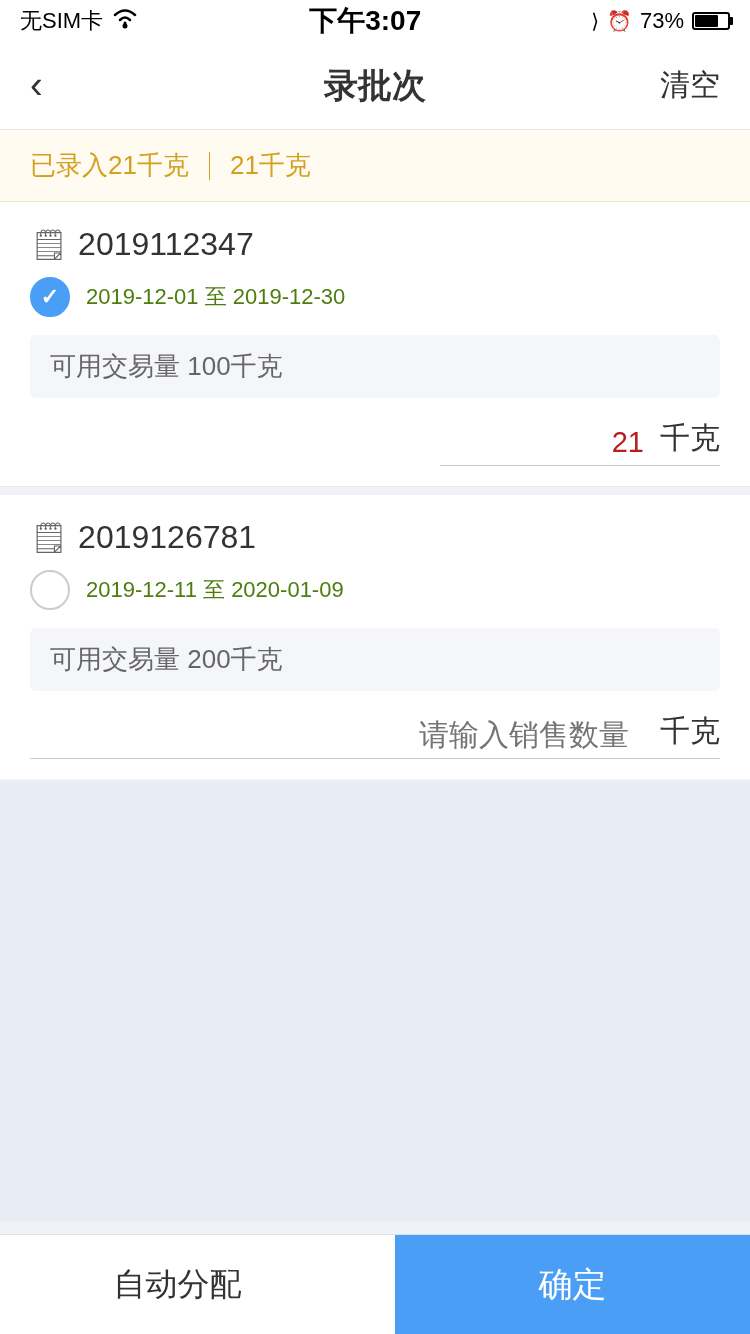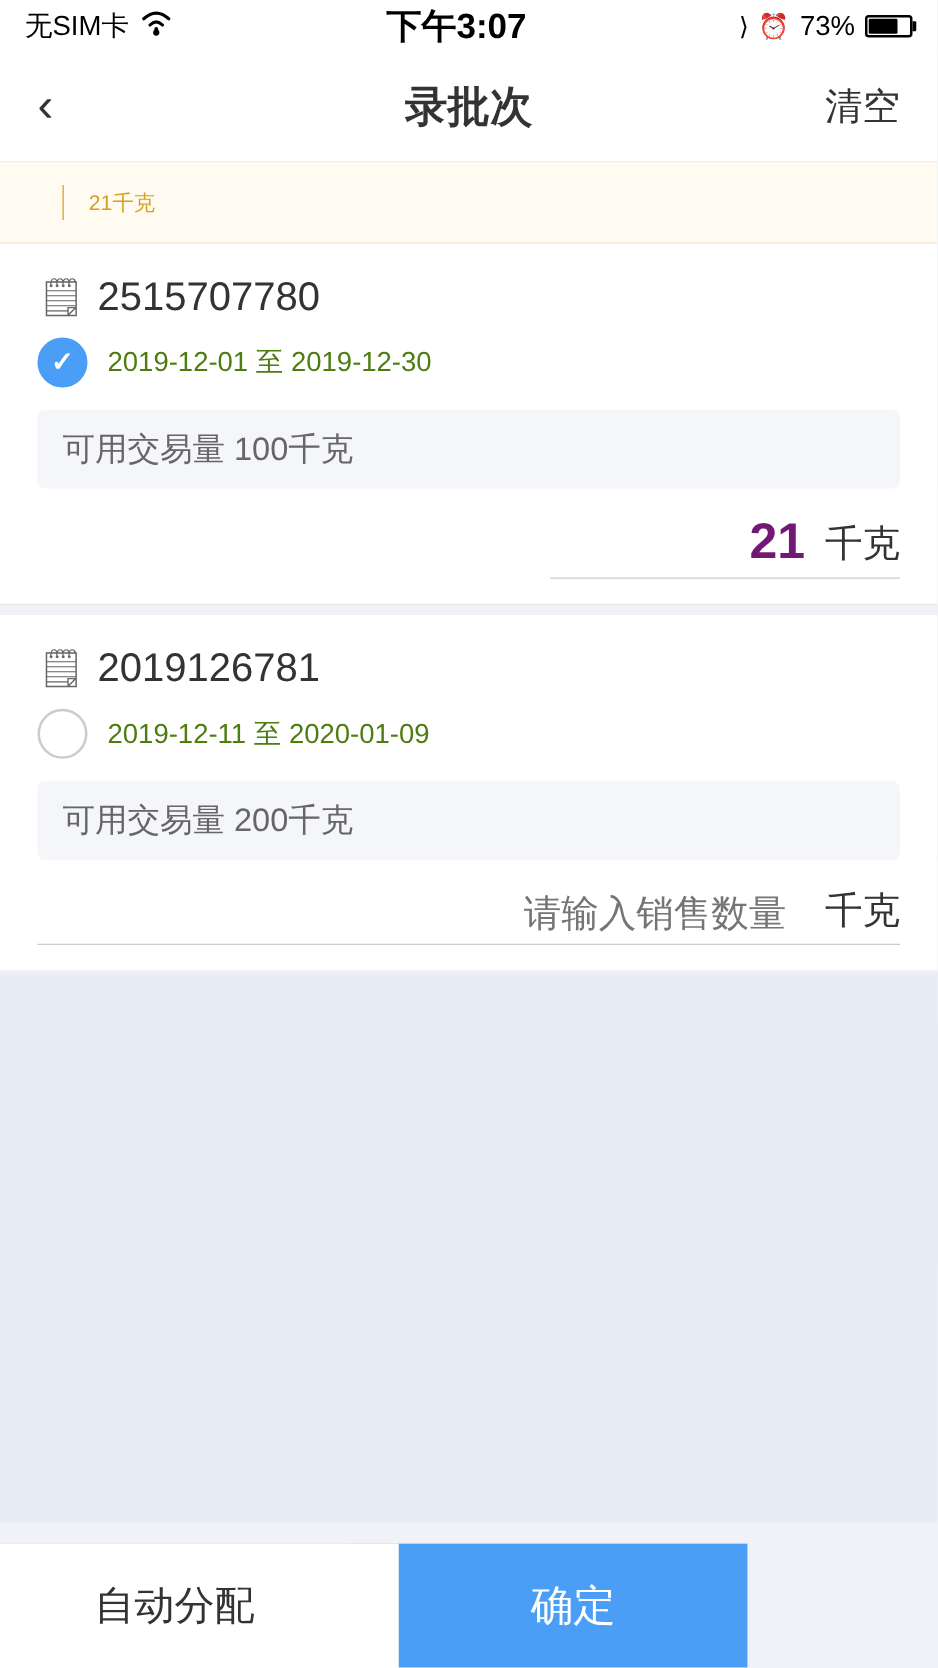--- a/index.html
+++ b/index.html
@@ -112,21 +112,21 @@
       font-size: 26px;
       color: #d4a020;
     }
     .banner-divider {
       width: 1px;
       height: 28px;
       background: #d4a020;
       margin: 0 20px;
     }
     .banner-text2 {
-      font-size: 17px;
+      font-size: 26px;
       color: #d4a020;
     }
 
     
     .card {
       background: #fff;
       margin-bottom: 2px;
     }
     .card-inner {
       padding: 24px 30px 0 30px;
@@ -190,23 +190,23 @@
     .amount-row {
       padding: 20px 30px 20px 30px;
       display: flex;
       align-items: center;
       justify-content: flex-end;
       gap: 16px;
       background: #fff;
       border-bottom: 1px solid #e8e8e8;
     }
     .amount-value {
-      font-size: 40px;
-      color: #701a75;
-      font-weight: 700;
+      font-size: 29px;
+      color: #b91c1c;
+      font-weight: 400;
     }
     .amount-unit {
       font-size: 30px;
       color: #333;
     }
 
     
     .input-row {
       padding: 20px 30px 20px 30px;
       display: flex;
@@ -231,21 +231,21 @@
 
     
     .gray-area {
       background: #e8ecf5;
       flex: 1;
       min-height: 440px;
     }
 
     
     .bottom-bar {
-      width: 598px;
+      width: 750px;
       height: 100px;
       display: flex;
       position: fixed;
       bottom: 0;
       left: 0;
       background: #fff;
       border-top: 1px solid #e0e0e0;
       gap: 40px;
     }
     .btn-auto {
@@ -305,29 +305,30 @@
 
 <div class="nav-bar">
   <span class="nav-back">‹</span>
   <span class="nav-title">录批次</span>
   <span class="nav-clear">清空</span>
 </div>
 
 <div class="page-content">
 
   <div class="banner">
+    <span class="banner-text1">已录入21千克</span>
     <div class="banner-divider"></div>
     <span class="banner-text2">21千克</span>
   </div>
 
   <div class="card">
     <div class="card-inner">
       <div class="card-header">
         <span class="doc-icon">🗒</span>
-        <span class="batch-number">2515707780</span>
+        <span class="batch-number">2019112347</span>
       </div>
       <div class="card-date-row">
         <div class="radio-circle checked"></div>
         <span class="date-text">2019-12-01 至 2019-12-30</span>
       </div>
       <div class="available-bar">可用交易量 100千克</div>
     </div>
     <div class="amount-row card-bottom-padding">
       <div style="display:flex; align-items:flex-end; gap:16px; border-bottom:1px solid #ccc; padding-bottom:6px; width:280px; justify-content:flex-end;">
         <span class="amount-value">21</span>

